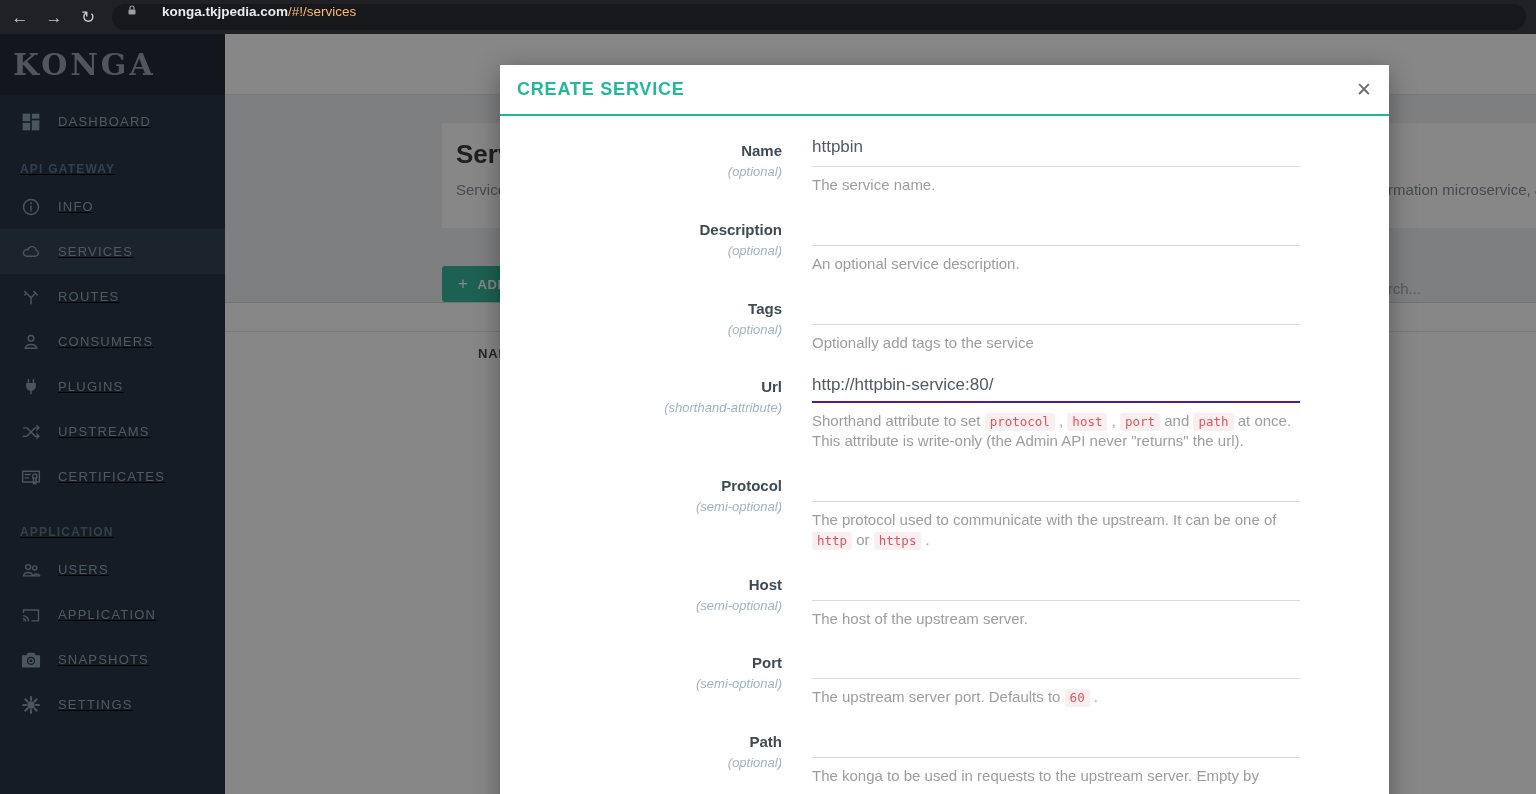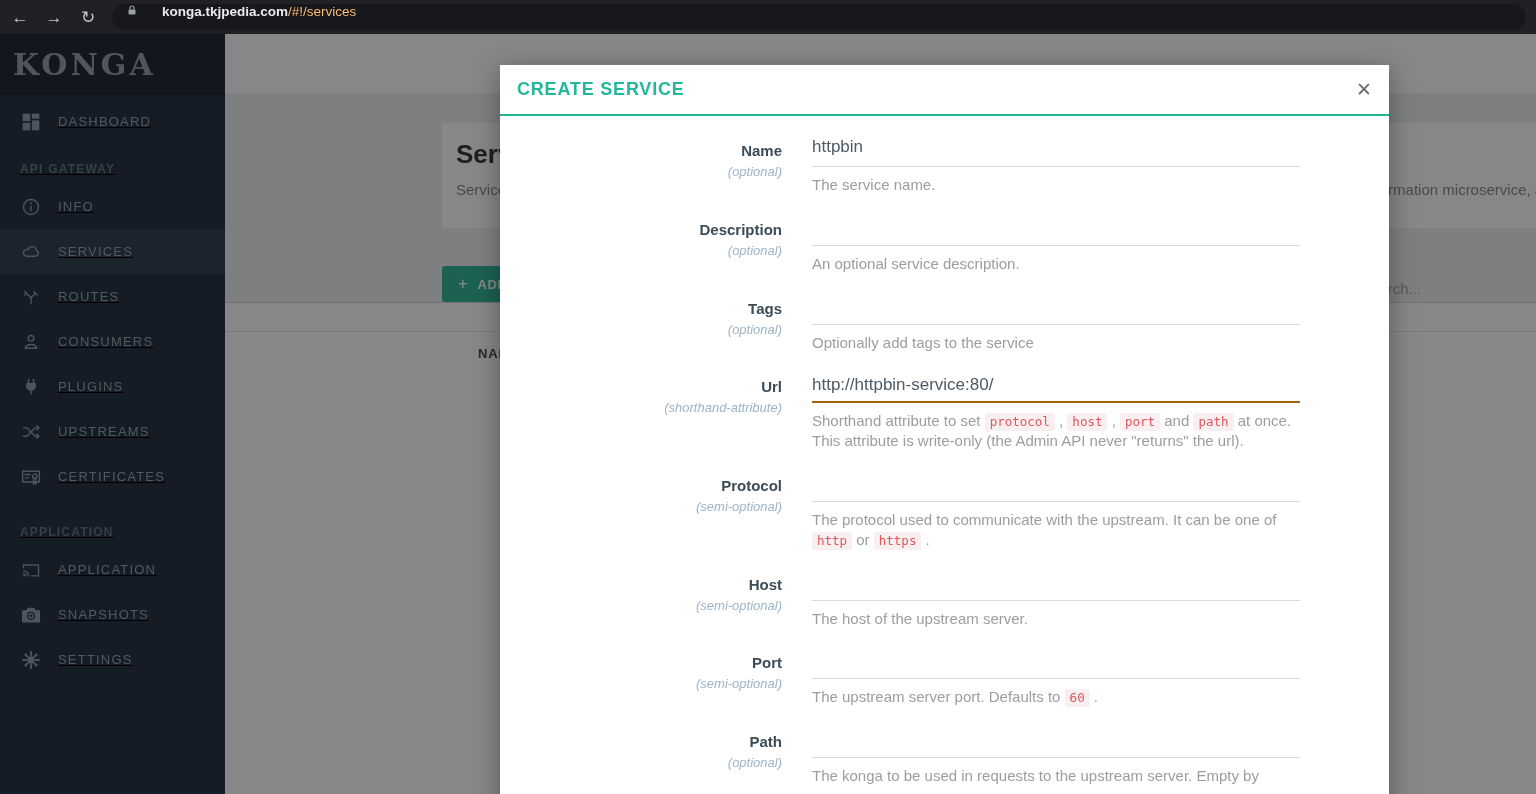--- a/index.html
+++ b/index.html
@@ -69,21 +69,21 @@
   .modal-body { padding-top:24px; }
 
   .field-row { display:flex; margin-bottom:24px; }
   .label-col { width:282px; flex:0 0 282px; text-align:right; padding-top:2px; }
   .field-label { font-size:15px; font-weight:bold; color:#3d4b57; line-height:18px; }
   .field-qualifier { margin-top:4px; font-size:13px; font-style:italic; color:#9db3c6; }
   .input-col { margin-left:30px; width:488px; flex:0 0 488px; }
   .field-input { display:block; width:100%; border:none; border-bottom:1px solid #d9d9d9;
                  font-size:17px; color:#4e5b66; padding:0 0 13px 0; outline:none; height:27px;
                  font-family:"Liberation Sans", sans-serif; background:transparent; }
-  .field-input.focused { border-bottom:2px solid #a16207; padding-bottom:7px; }
+  .field-input.focused { border-bottom:2px solid #4c1d95; padding-bottom:7px; }
   .field-help { margin-top:8px; font-size:15px; color:#9d9d9d; line-height:1.32; }
   .field-help code { font-family:"DejaVu Sans Mono", monospace; font-size:12.5px; color:#e0565c;
                      background:#f9eef0; padding:1px 5px 2px; border-radius:3px; }
 </style>
 </head>
 <body>
 
 <div class="browser-bar">
   <span class="nav-btn">←</span>
   <span class="nav-btn">→</span>
@@ -205,20 +205,33 @@
               </g>
             </svg>
           </span>
           <span>CERTIFICATES</span>
         </div>
         <div class="section-header app-section">APPLICATION</div>
         <div class="nav-item">
           <span class="nav-icon">
             <svg viewBox="0 0 24 24">
               <g fill="none" stroke="#8da0b1" stroke-width="1.7" stroke-linecap="round" stroke-linejoin="round">
+                <circle cx="8.5" cy="8.5" r="3"></circle>
+                <circle cx="16.5" cy="9.5" r="2.5"></circle>
+                <path d="M3 19 a5.6 5 0 0 1 11 0z"></path>
+                <path d="M14.5 19 a4.6 4.2 0 0 1 8 0z"></path>
+              </g>
+            </svg>
+          </span>
+          <span>USERS</span>
+        </div>
+        <div class="nav-item">
+          <span class="nav-icon">
+            <svg viewBox="0 0 24 24">
+              <g fill="none" stroke="#8da0b1" stroke-width="1.7" stroke-linecap="round" stroke-linejoin="round">
                 <path d="M3 9 V6 h18 v13 h-8"></path>
                 <path d="M3 13 a6 6 0 0 1 6 6"></path>
                 <path d="M3 16.5 a2.5 2.5 0 0 1 2.5 2.5"></path>
               </g>
               <circle cx="3.5" cy="19" r="0.9" fill="#8da0b1"></circle>
             </svg>
           </span>
           <span>APPLICATION</span>
         </div>
         <div class="nav-item">

